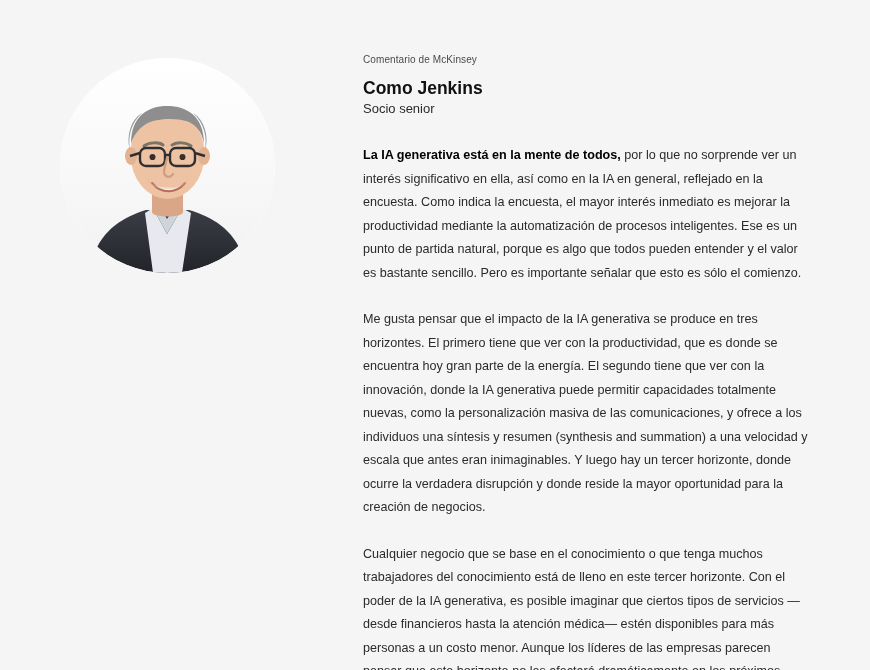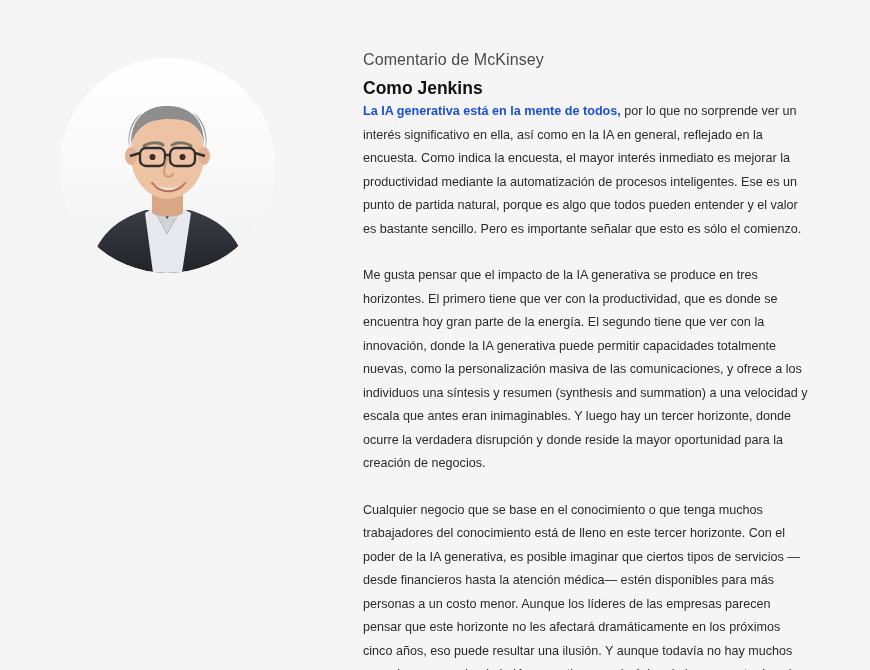--- a/index.html
+++ b/index.html
@@ -39,21 +39,21 @@
     width: 215px;
     height: 215px;
   }
   .text-col {
     flex: 1 1 auto;
     padding-top: 13px;
     padding-left: 53px;
     max-width: 500px;
   }
   .eyebrow {
-    font-size: 16px;
+    font-size: 10px;
     line-height: 14px;
     color: #4a4a4a;
     letter-spacing: 0.1px;
     margin: 0 0 10px 0;
   }
   .author-name {
     font-size: 17.5px;
     line-height: 22px;
     font-weight: bold;
     color: #111111;
@@ -70,21 +70,21 @@
     line-height: 23.5px;
     color: #2b2b2b;
     margin: 0 0 23px 0;
     text-align: left;
   }
   .para:last-child {
     margin-bottom: 0;
   }
   .lead-in {
     font-weight: bold;
-    color: #1d4ed8;
+    color: #000000;
   }
 </style>
 </head>
 <body>
 
 <div class="quote-card">
 
   <div class="portrait-col">
     <div class="avatar">
       <svg viewBox="0 0 215 215" xmlns="http://www.w3.org/2000/svg">
@@ -142,20 +142,21 @@
 
           <path d="M86 118 C92 134 123 134 129 118 C126 136 89 136 86 118 Z" fill="#e0b294" opacity="0.45"></path>
         </g>
       </svg>
     </div>
   </div>
 
   <div class="text-col">
     <p class="eyebrow">Comentario de McKinsey</p>
     <h2 class="author-name">Como Jenkins</h2>
+    <p class="author-title">Socio senior</p>
 
     <p class="para">
       <span class="lead-in">La IA generativa está en la mente de todos,</span><span> por lo que no sorprende ver un interés significativo en ella, así como en la IA en general, reflejado en la encuesta. Como indica la encuesta, el mayor interés inmediato es mejorar la productividad mediante la automatización de procesos inteligentes. Ese es un punto de partida natural, porque es algo que todos pueden entender y el valor es bastante sencillo. Pero es importante señalar que esto es sólo el comienzo.</span>
     </p>
 
     <p class="para">
       <span>Me gusta pensar que el impacto de la IA generativa se produce en tres horizontes. El primero tiene que ver con la productividad, que es donde se encuentra hoy gran parte de la energía. El segundo tiene que ver con la innovación, donde la IA generativa puede permitir capacidades totalmente nuevas, como la personalización masiva de las comunicaciones, y ofrece a los individuos una síntesis y resumen (synthesis and summation) a una velocidad y escala que antes eran inimaginables. Y luego hay un tercer horizonte, donde ocurre la verdadera disrupción y donde reside la mayor oportunidad para la creación de negocios.</span>
     </p>
 
     <p class="para">

